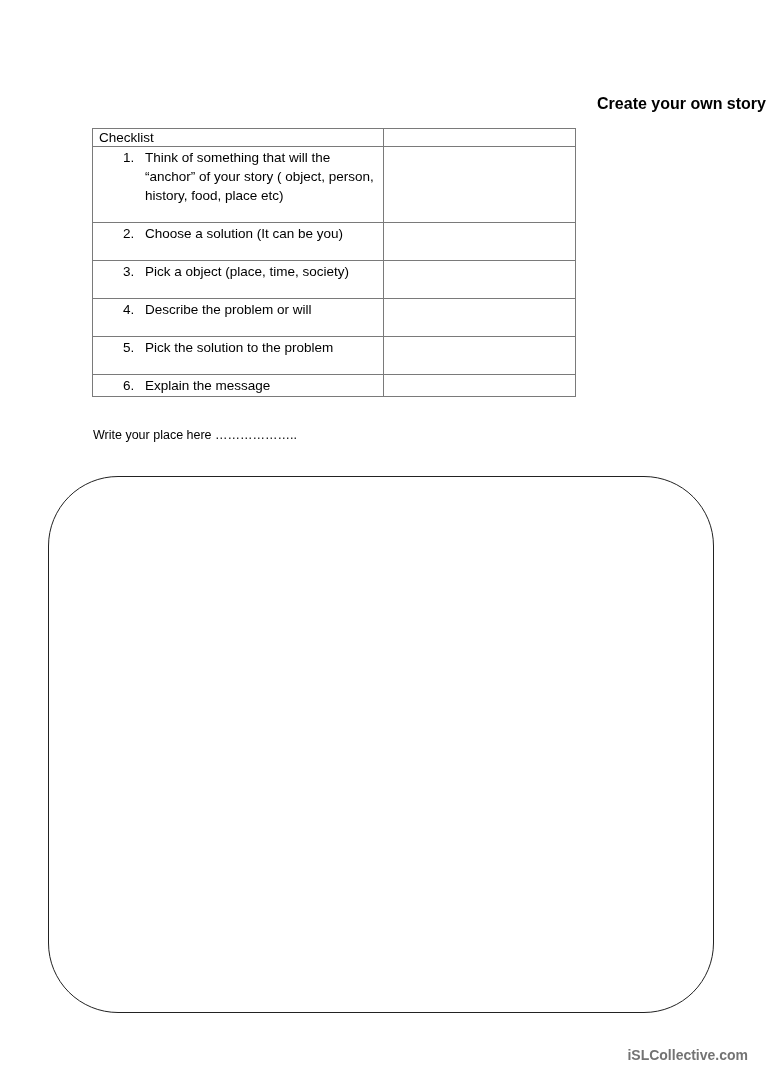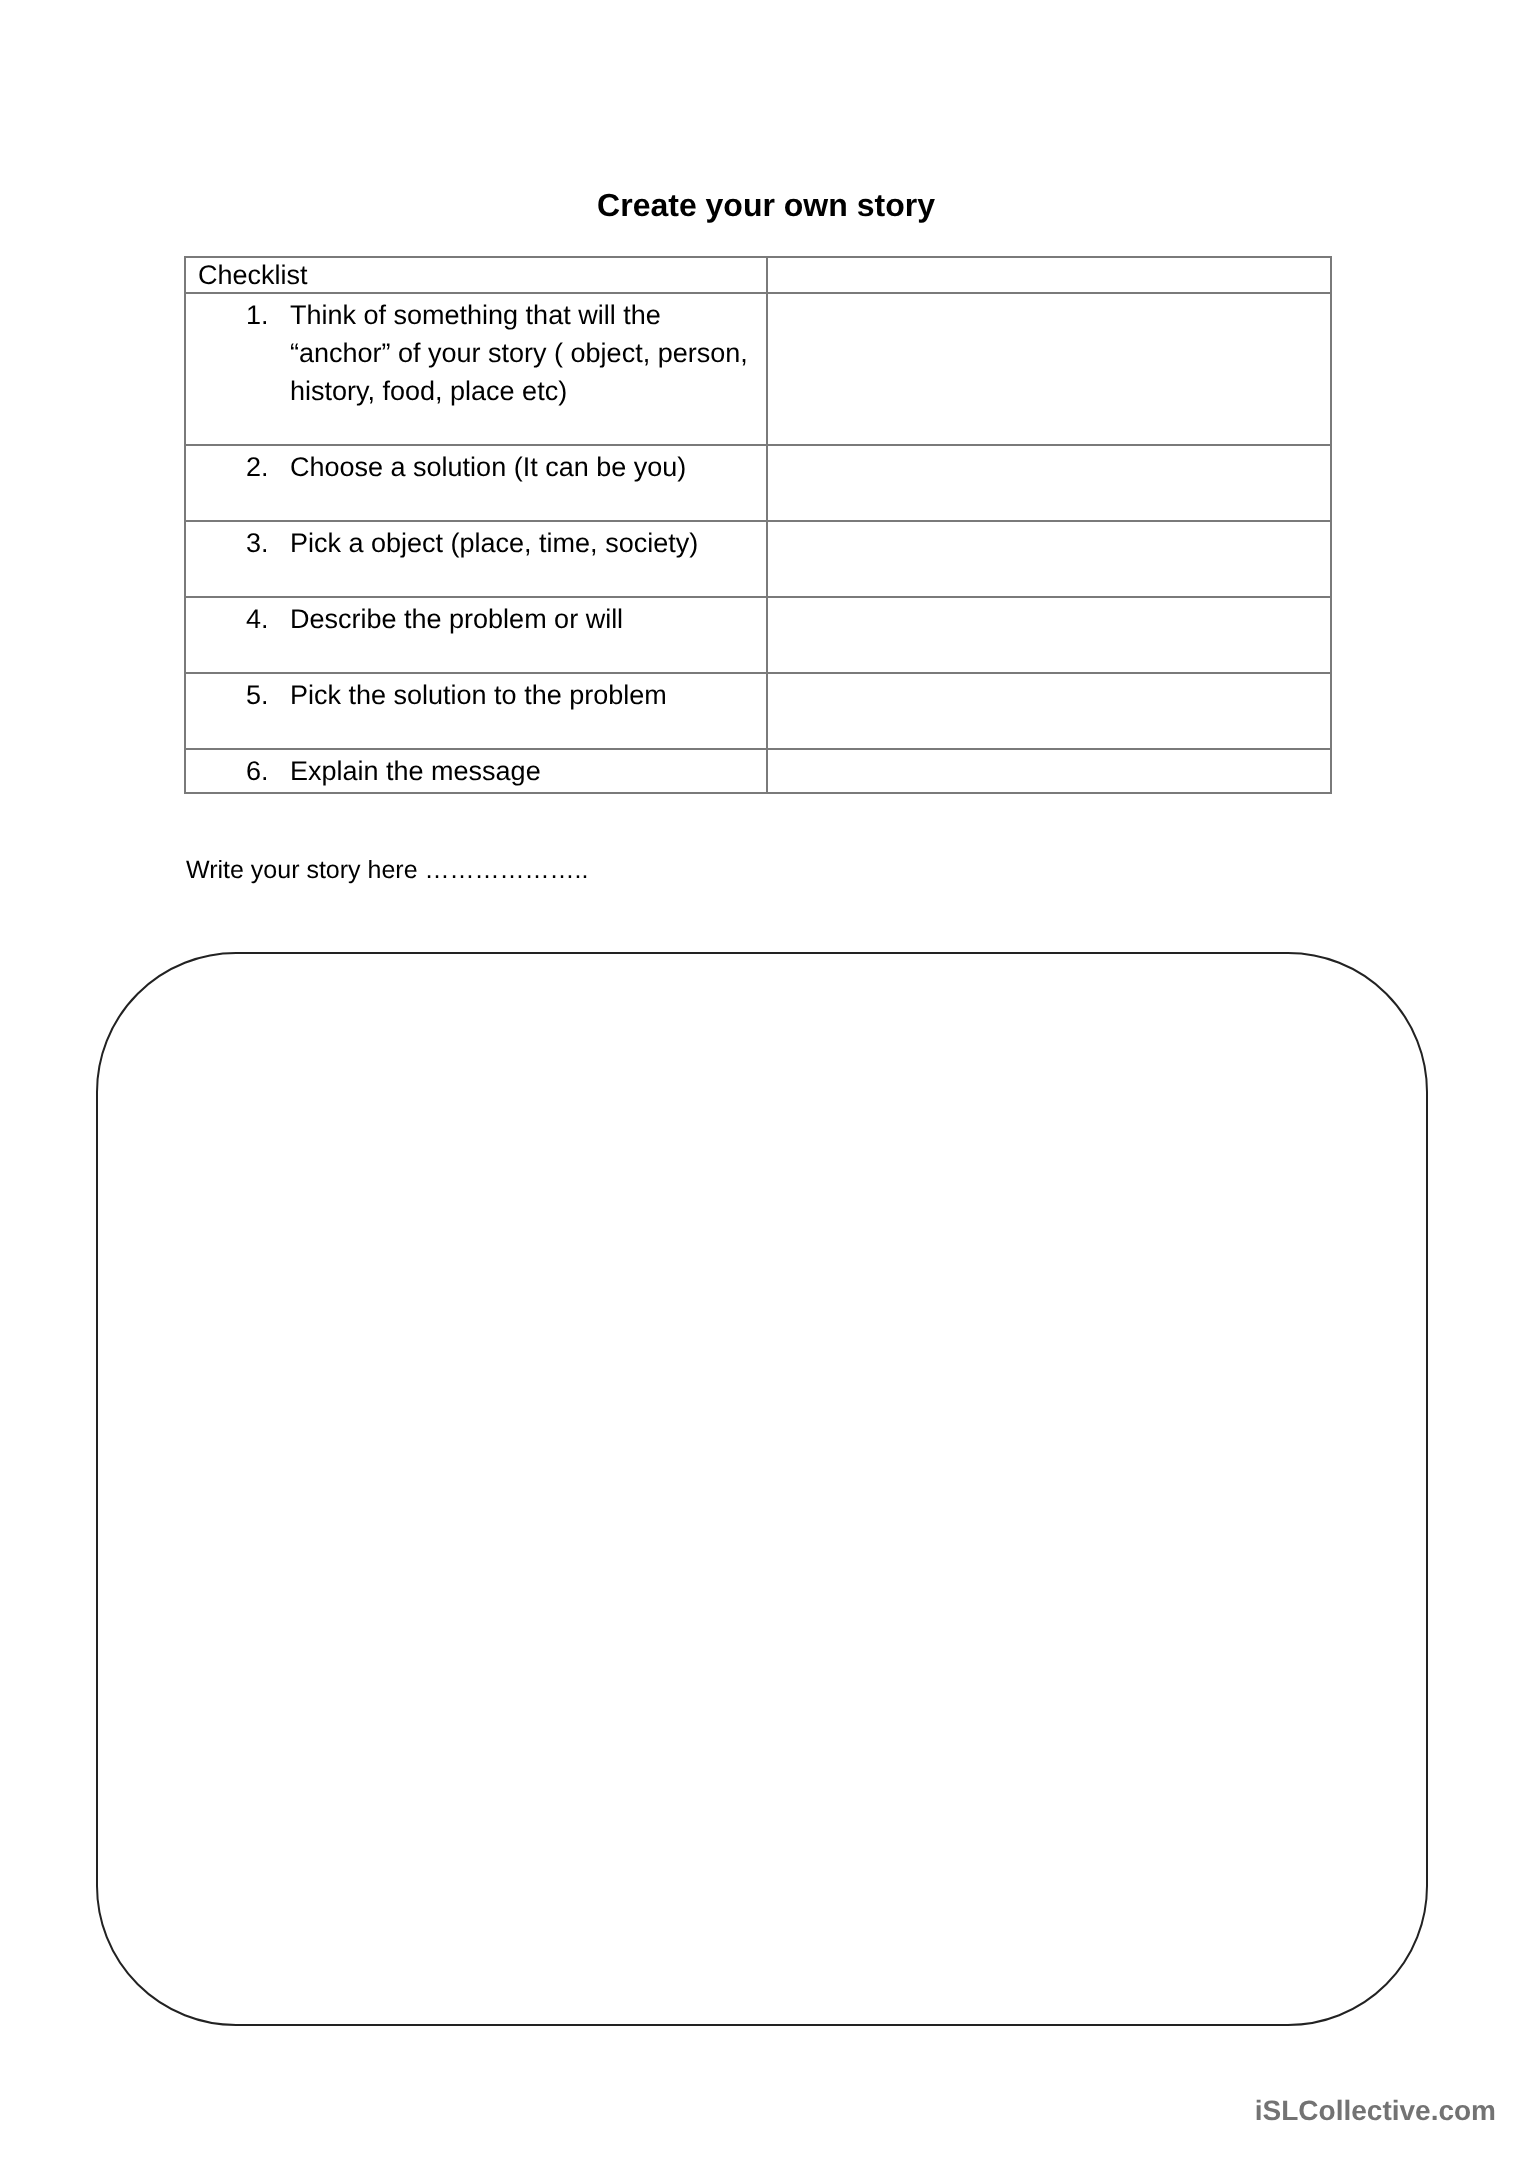--- a/index.html
+++ b/index.html
@@ -1,20 +1,20 @@
 <!DOCTYPE html>
 <html><head>
 <meta charset="utf-8">
 <style>
   html, body { margin: 0; padding: 0; background: #ffffff; }
   body { width: 766px; height: 1084px; position: relative; overflow: hidden;
          font-family: "Liberation Sans", sans-serif; color: #000; }
-  .title { position: absolute; top: 95px; left: 0; width: 766px; text-align: center;
+  .title { position: absolute; top: 95px; left: 0; width: 766px; text-align: right;
            font-size: 16px; font-weight: bold; }
-  table.checklist { position: absolute; top: 128px; left: 92px; width: 574px;
+  table.checklist { position: absolute; top: 128px; left: 92px; width: 484px;
            border-collapse: collapse; font-size: 13.5px; }
   table.checklist td { border: 1px solid #7a7a7a; vertical-align: top; padding: 1px 6px; }
   td.left { width: 278px; }
   .item { display: flex; padding-left: 24px; line-height: 19px; }
   .num { width: 22px; flex: none; }
   .write-label { position: absolute; top: 428px; left: 93px; font-size: 12.5px; }
   .story-box { position: absolute; top: 476px; left: 48px; width: 664px; height: 535px;
                border: 1.5px solid #222; border-radius: 70px; }
   .watermark { position: absolute; top: 1047px; right: 18px; font-size: 14px;
                color: #737373; font-weight: bold; }
@@ -80,17 +80,17 @@
           <div class="item">
             <span class="num">6.</span>
             <span>Explain the message</span>
           </div>
         </td>
     <td></td>
   </tr>
 </tbody>
   </table>
 
-<div class="write-label">Write your story here ………………..</div>
+<div class="write-label">Write your place here ………………..</div>
 
 <div class="story-box"></div>
 
 <div class="watermark">iSLCollective.com</div>
 
 </body></html>

